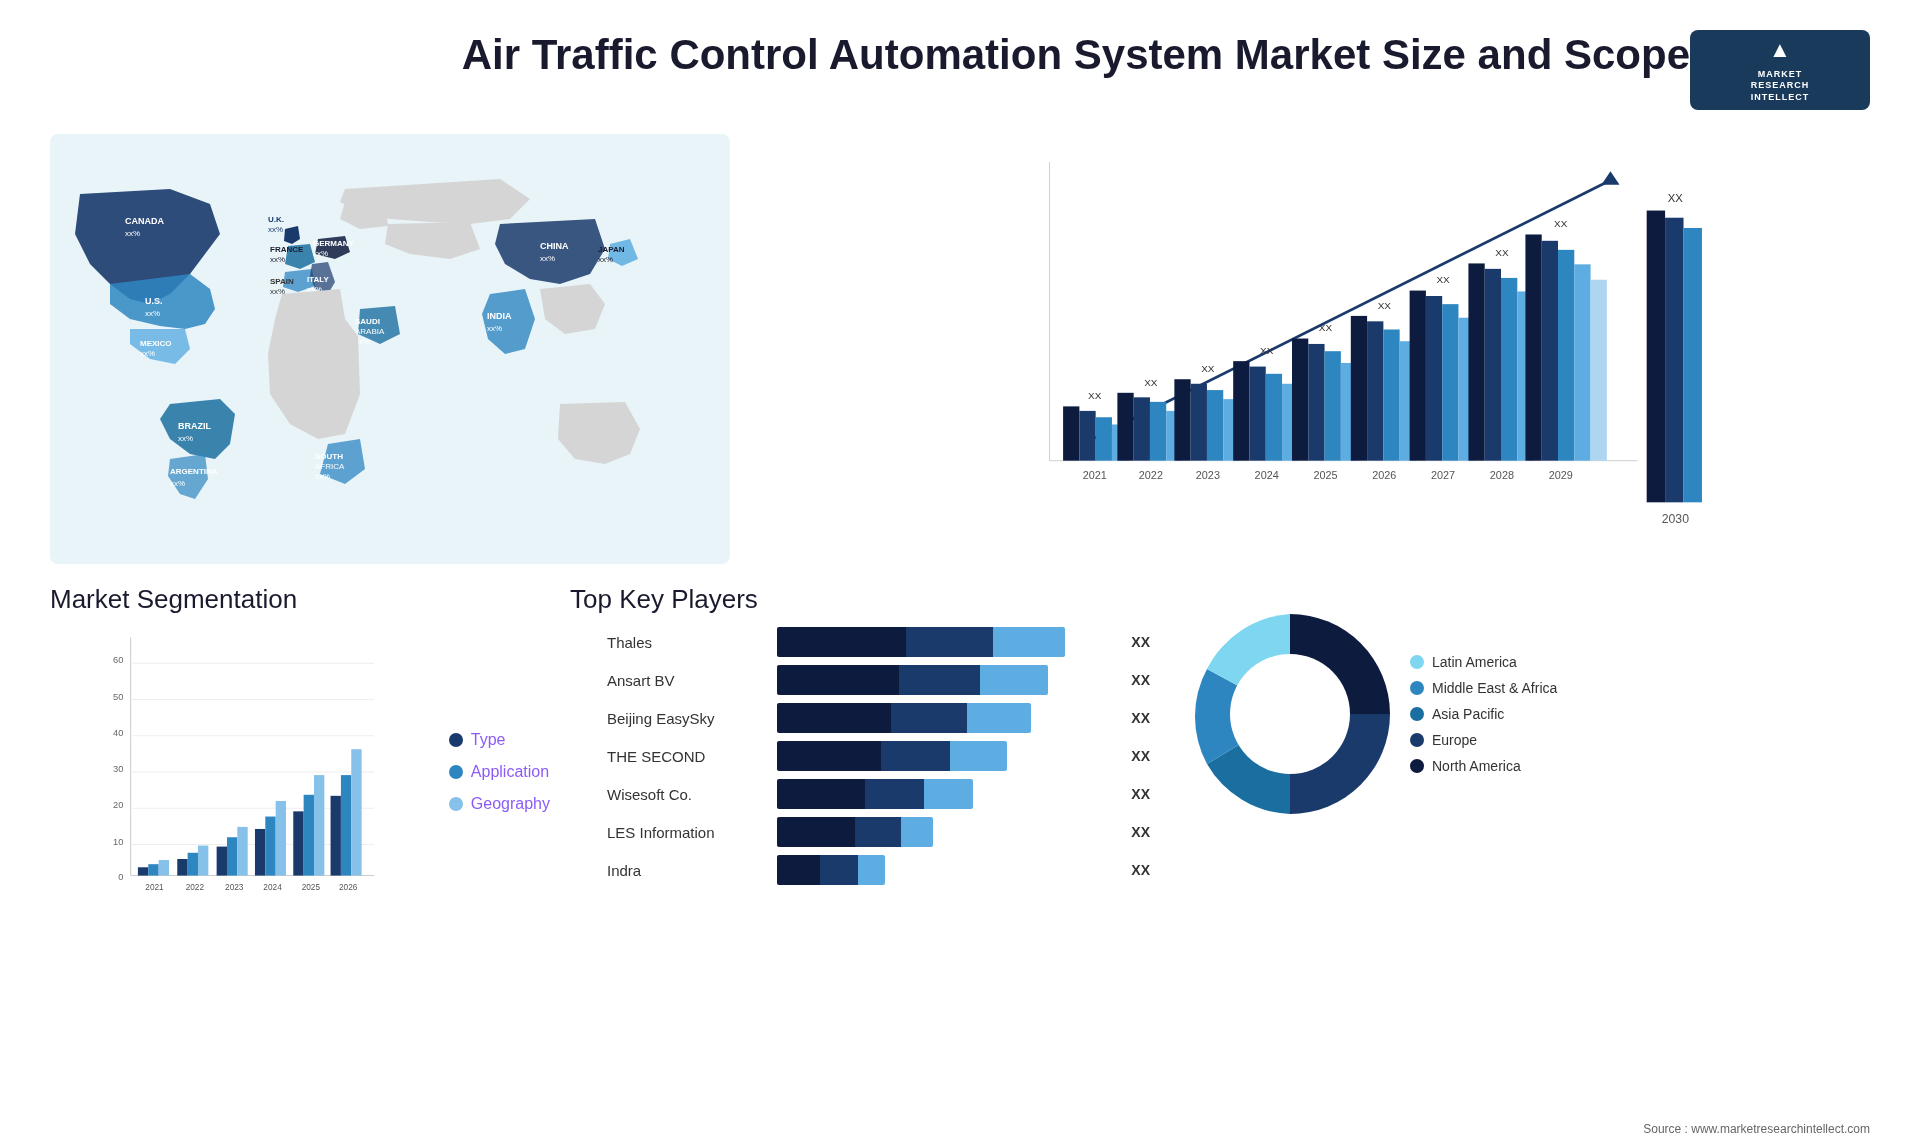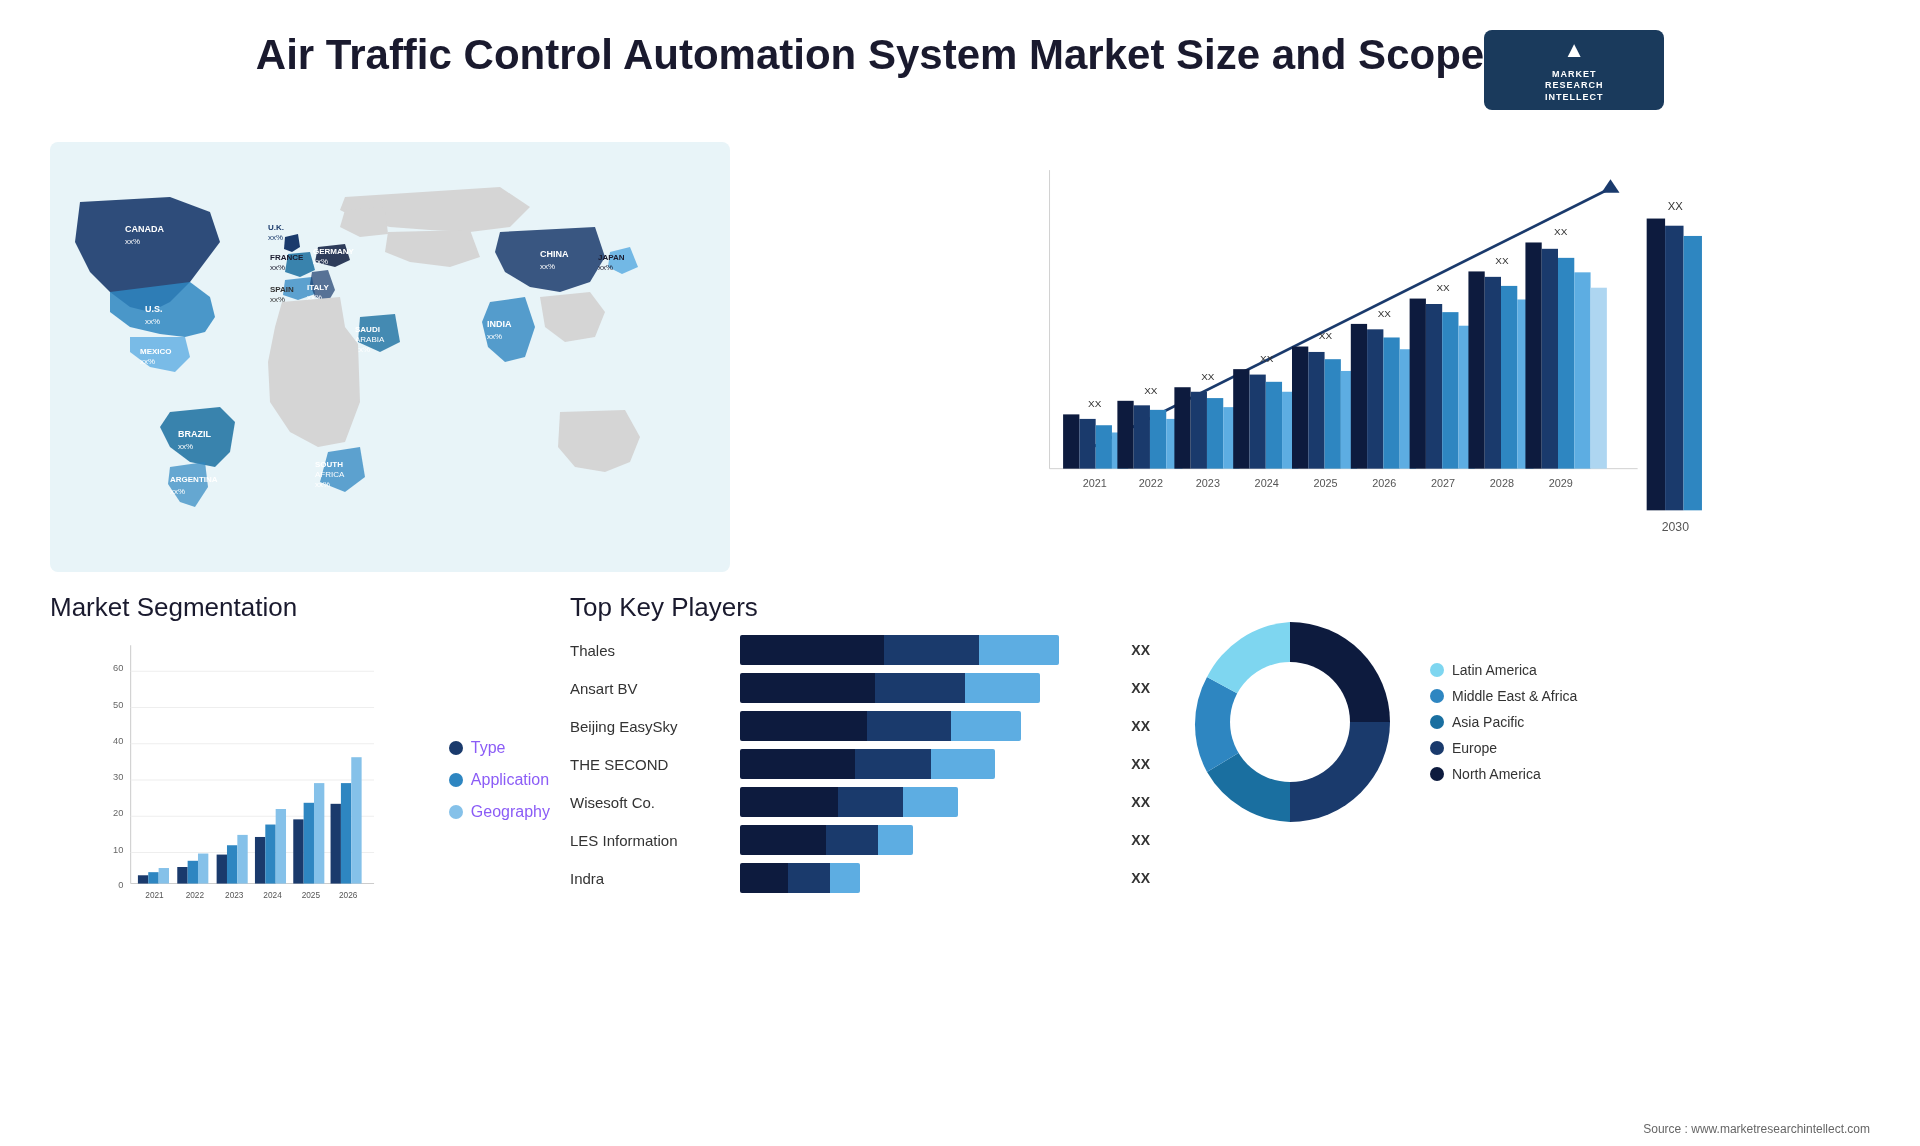--- a/index.html
+++ b/index.html
@@ -15,23 +15,23 @@
     .page-container {
       width: 1920px;
       height: 1146px;
       padding: 30px 50px;
       background: #fff;
     }
 
     
     .header {
       display: flex;
-      justify-content: center;
+      justify-content: flex-end;
       align-items: flex-start;
-      margin-bottom: 32px;
+      margin-bottom: 24px;
     }
     .main-title {
       font-size: 42px;
       font-weight: 700;
       color: #1a1a2e;
       line-height: 1.2;
     }
     .logo-box {
       display: flex;
       flex-direction: column;
@@ -142,20 +142,21 @@
     .player-row {
       display: flex;
       align-items: center;
       gap: 10px;
     }
     .player-name {
       font-size: 15px;
       color: #333;
       width: 160px;
       flex-shrink: 0;
+      margin-left: 37px;
     }
     .player-bar-container {
       flex: 1;
       height: 30px;
       position: relative;
     }
     .player-bar {
       height: 100%;
       display: flex;
       border-radius: 2px;
@@ -169,21 +170,20 @@
       align-self: center;
     }
 
     
     .regional-section {
       flex: 1;
     }
     .regional-content {
       display: flex;
       align-items: center;
-      gap: 20px;
       margin-top: 10px;
     }
     .donut-container {
       position: relative;
       width: 240px;
       height: 240px;
       flex-shrink: 0;
     }
     .regional-legend {
       display: flex;

